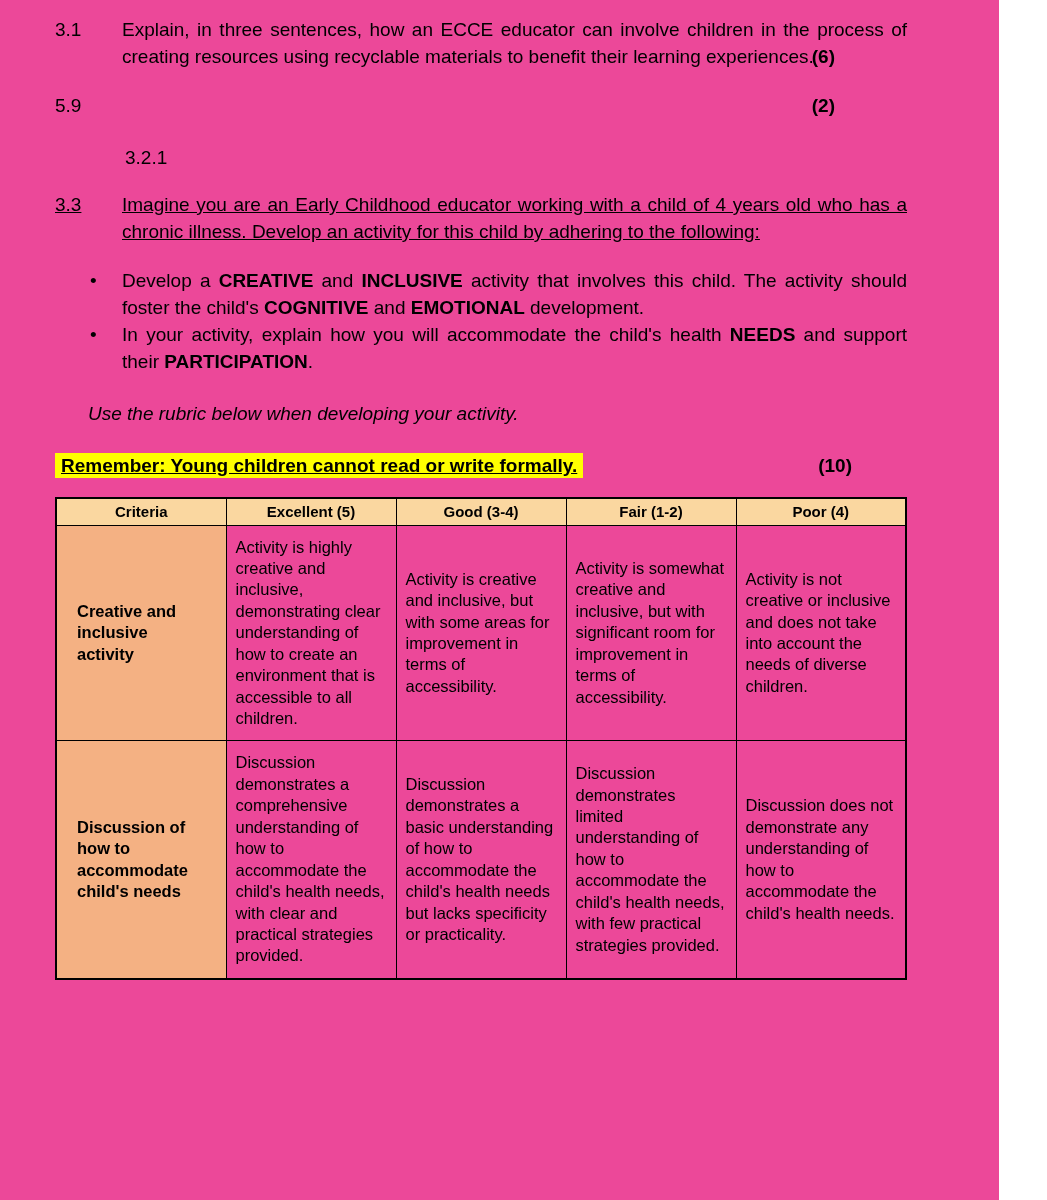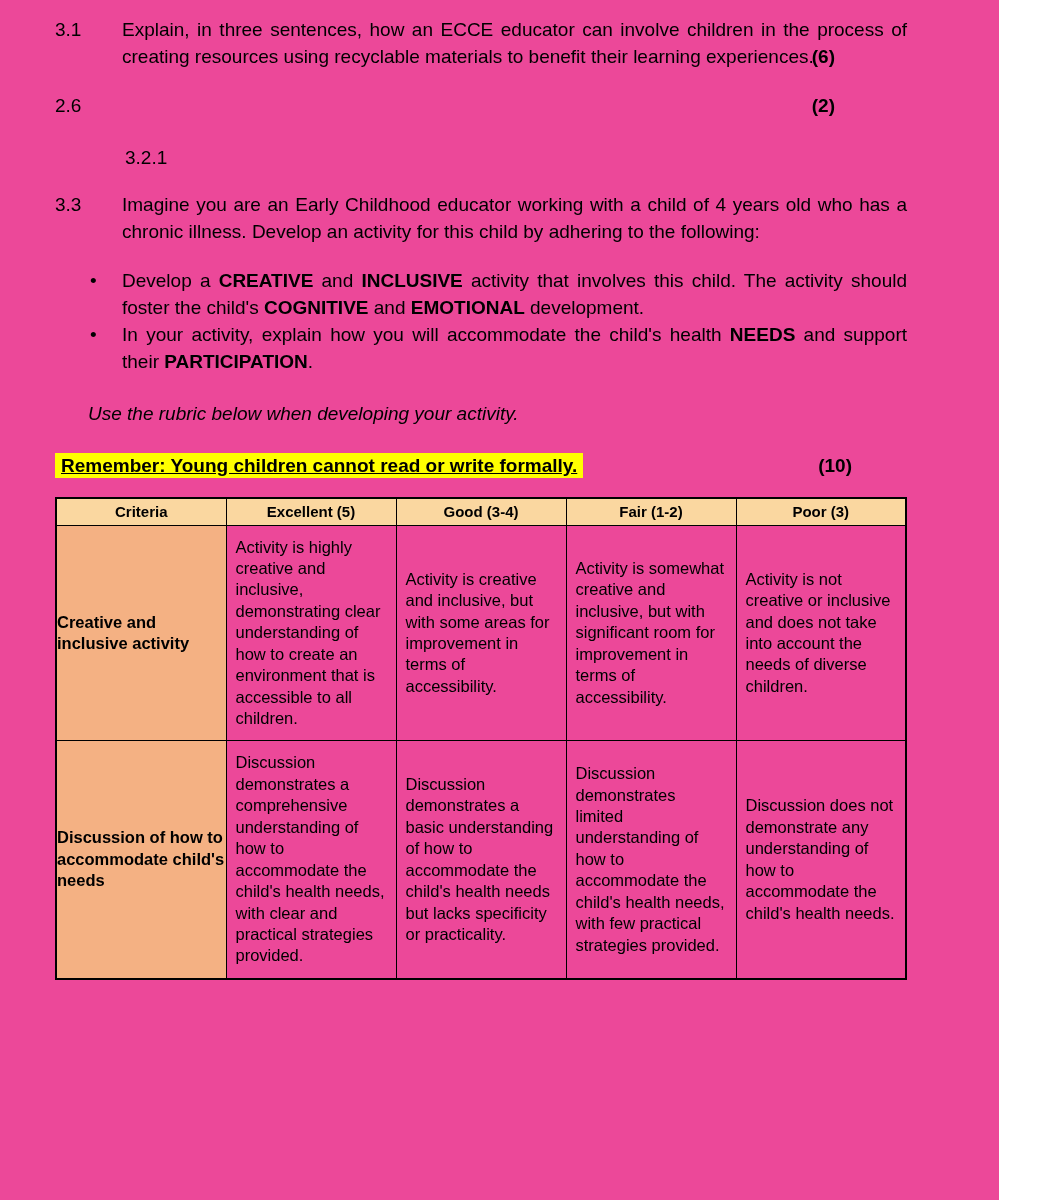--- a/index.html
+++ b/index.html
@@ -34,47 +34,47 @@
   table.rubric{
     width:100%;border-collapse:collapse;border:2px solid #000;
     table-layout:fixed;font-size:16.5px;line-height:1.3;
   }
   table.rubric th,table.rubric td{border:1px solid #000;vertical-align:middle;}
   table.rubric th{
     background:var(--header-bg);text-align:center;font-weight:700;
     padding:3px 4px;font-size:15px;
   }
   table.rubric td{padding:11px 9px;text-align:left;}
-  table.rubric td.criteria{background:var(--criteria-bg);font-weight:700;padding:3px 0;}
+  table.rubric td.criteria{background:var(--criteria-bg);font-weight:700;padding:3px 20px;}
 </style>
 </head>
 <body>
 
 <div class="page">
 
   <div class="question">
     <div class="qnum">3.1</div>
     <div class="qtext">
       <span>Explain, in three sentences, how an ECCE educator can involve children in the process of creating resources using recyclable materials to benefit their learning experiences.</span>
       <span class="marks">(6)</span>
     </div>
   </div>
 
   <div class="question tight">
-    <div class="qnum">2.6</div>
+    <div class="qnum">5.9</div>
     <div class="qtext">
       <span class="marks">(2)</span>
     </div>
   </div>
 
   <div class="question sub">
     <div class="qnum">3.2.1</div>
   </div>
 
-  <div class="question" style="margin-bottom:8px;">
+  <div class="question" style="margin-bottom:8px;text-decoration:underline;">
     <div class="qnum">3.3</div>
     <div class="qtext">
       <span>Imagine you are an Early Childhood educator working with a child of 4 years old who has a chronic illness. Develop an activity for this child by adhering to the following:</span>
     </div>
   </div>
 
   <div class="bullets">
     <div class="bullet">
       <div class="bullet-dot">•</div>
       <div class="bullet-text"><span>Develop a </span><span style="font-weight: 700;">CREATIVE</span><span> and </span><span style="font-weight: 700;">INCLUSIVE</span><span> activity that involves this child. The activity should foster the child's </span><span style="font-weight: 700;">COGNITIVE</span><span> and </span><span style="font-weight: 700;">EMOTIONAL</span><span> development.</span></div>
@@ -99,21 +99,21 @@
         <col style="width:20%">
         <col style="width:20%">
         <col style="width:20%">
     </colgroup>
     <thead>
       <tr>
         <th>Criteria</th>
         <th>Excellent (5)</th>
         <th>Good (3-4)</th>
         <th>Fair (1-2)</th>
-        <th>Poor (3)</th>
+        <th>Poor (4)</th>
       </tr>
     </thead>
     <tbody>
       <tr>
         <td class="criteria">Creative and inclusive activity</td>
         <td>Activity is highly creative and inclusive, demonstrating clear understanding of how to create an environment that is accessible to all children.</td>
         <td>Activity is creative and inclusive, but with some areas for improvement in terms of accessibility.</td>
         <td>Activity is somewhat creative and inclusive, but with significant room for improvement in terms of accessibility.</td>
         <td>Activity is not creative or inclusive and does not take into account the needs of diverse children.</td>
       </tr>

